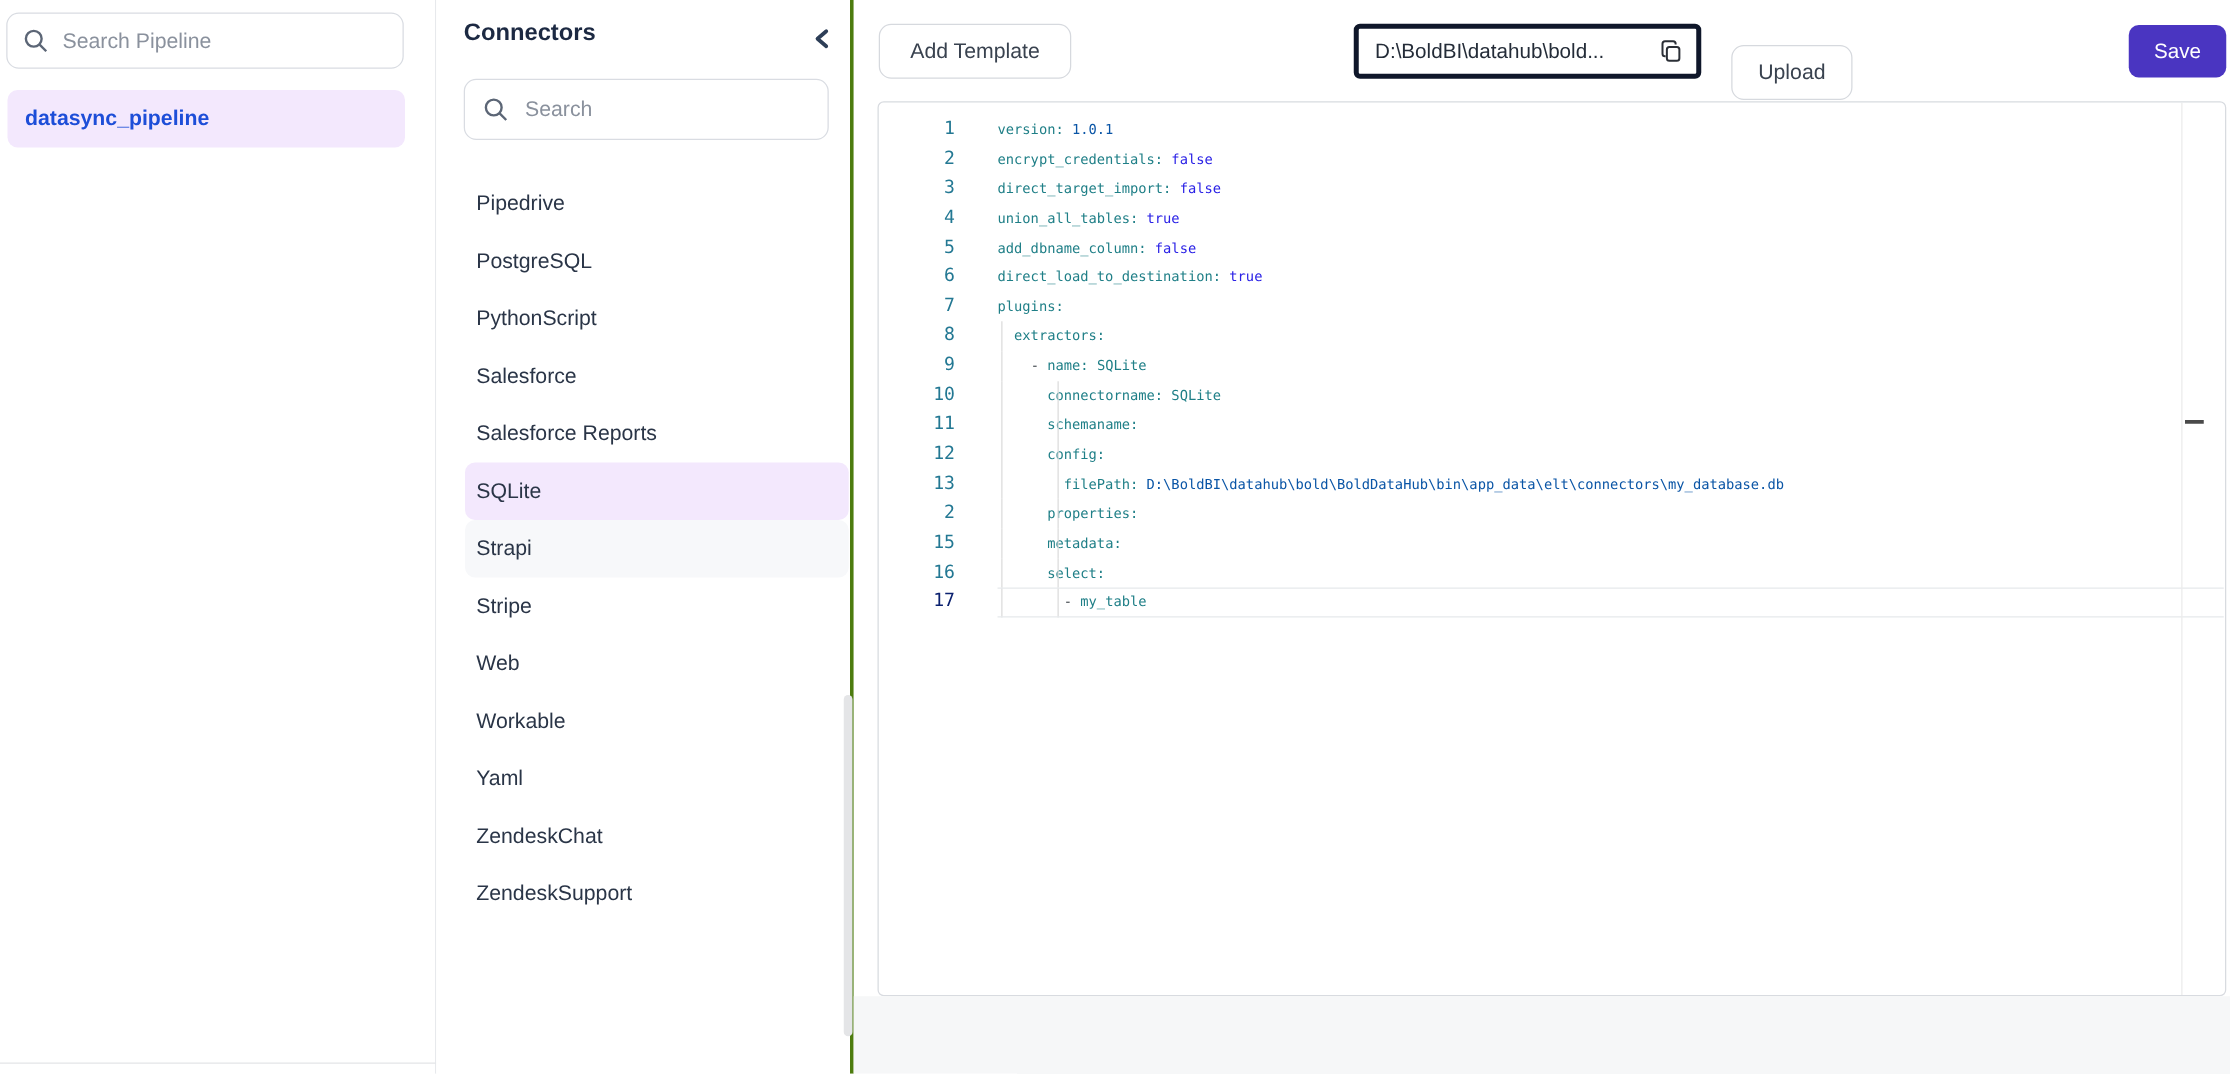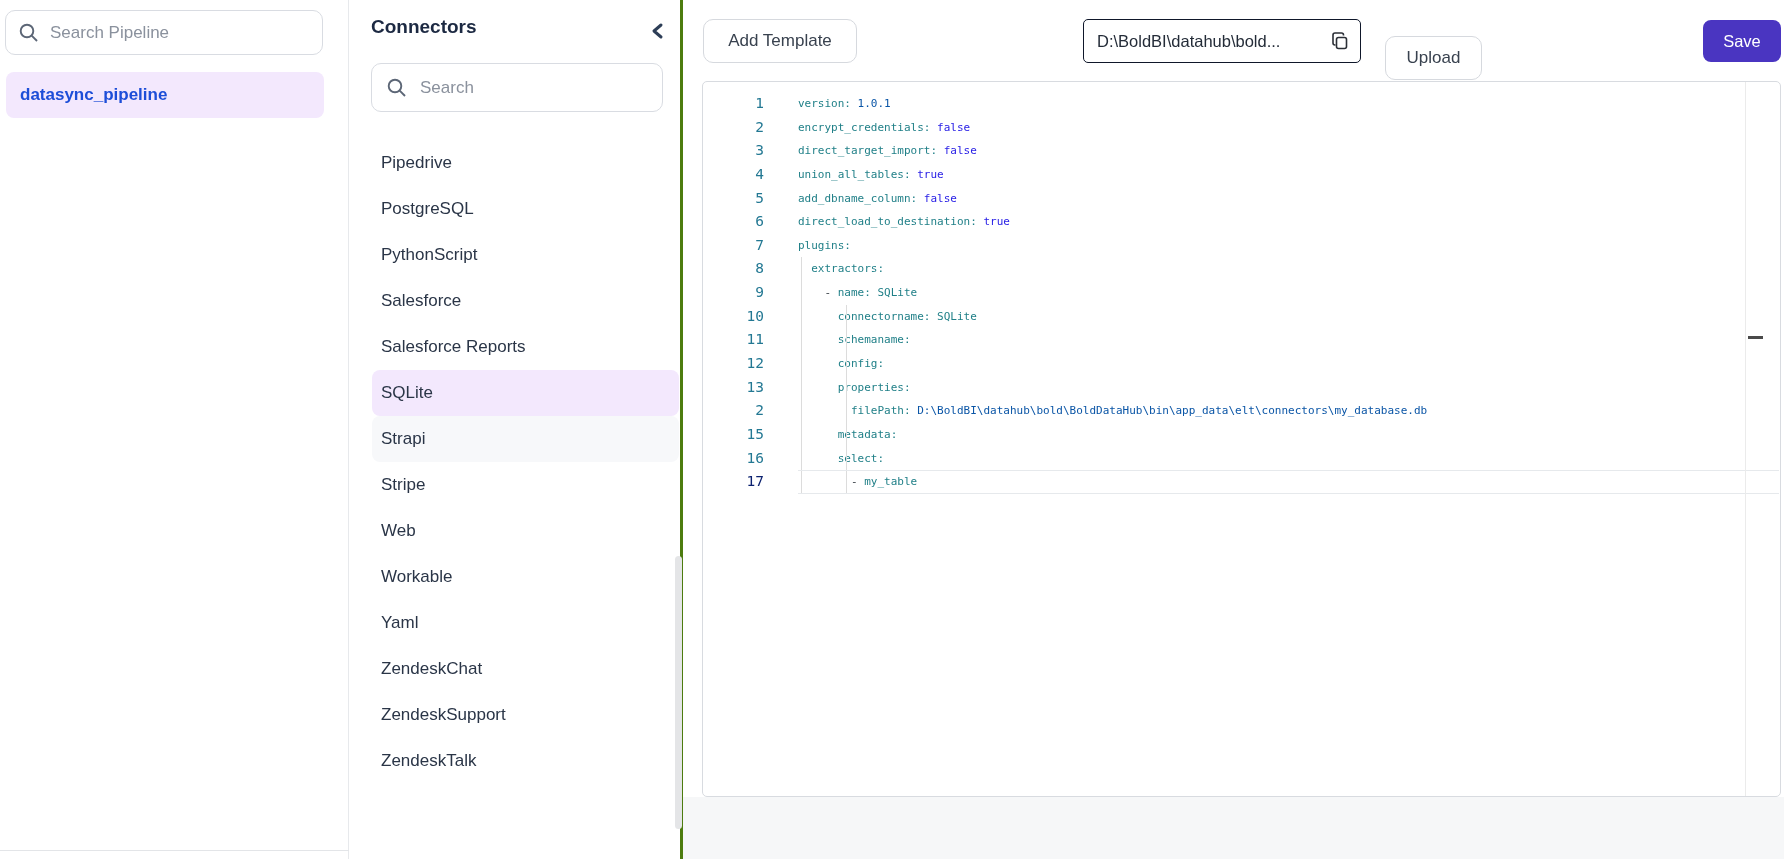--- a/index.html
+++ b/index.html
@@ -40,21 +40,21 @@
     background:#e4e5e7; border-radius:4px; }
 
   
   .main { position:absolute; left:683px; top:0; width:1101px; height:859px; background:#fff; }
   .btn { position:absolute; height:44px; border:1px solid #d6d9de; border-radius:10px;
     background:#fff; font-size:17px; color:#39424f; font-family:"Liberation Sans",sans-serif;
     cursor:pointer; }
   .btn-add { left:20px; top:19px; width:154px; }
   .btn-upload { left:702px; top:36px; width:97px; }
   .path-box { position:absolute; left:400px; top:19px; width:278px; height:44px;
-    border:1px solid #0f172a; border-radius:5px; background:#fff;
+    border:4px solid #0f172a; border-radius:5px; background:#fff;
     display:flex; align-items:center; padding:0 10px 0 13px; gap:8px; }
   .path-text { flex:1; font-size:16.5px; color:#242c38; white-space:nowrap; overflow:hidden; }
   .copy-btn { flex:0 0 auto; display:flex; cursor:pointer; }
   .btn-save { position:absolute; left:1020px; top:20px; width:78px; height:42px;
     background:var(--accent); color:#fff; border:none; border-radius:8px; font-size:16.5px;
     font-family:"Liberation Sans",sans-serif; cursor:pointer; }
 
   
   .editor { position:absolute; left:19px; top:81px; width:1079px; height:716px;
     border:1px solid #d8dbe0; border-radius:5px; background:#fff; overflow:hidden; }
@@ -121,21 +121,20 @@
         <div class="connector-item">Salesforce</div>
         <div class="connector-item">Salesforce Reports</div>
         <div class="connector-item selected">SQLite</div>
         <div class="connector-item hovered">Strapi</div>
         <div class="connector-item">Stripe</div>
         <div class="connector-item">Web</div>
         <div class="connector-item">Workable</div>
         <div class="connector-item">Yaml</div>
         <div class="connector-item">ZendeskChat</div>
         <div class="connector-item">ZendeskSupport</div>
-        <div class="connector-item">ZendeskTalk</div>
       </div>
     <div class="cn-scrollbar"></div>
   </aside>
 
   <main class="main">
     <button class="btn btn-add">Add Template</button>
 
     <div class="path-box">
       <span class="path-text">D:\BoldBI\datahub\bold...</span>
       <span class="copy-btn">
@@ -175,22 +174,22 @@
           <div class="code-line"><span class="tok-key">direct_target_import:</span><span> </span><span class="tok-bool">false</span></div>
           <div class="code-line"><span class="tok-key">union_all_tables:</span><span> </span><span class="tok-bool">true</span></div>
           <div class="code-line"><span class="tok-key">add_dbname_column:</span><span> </span><span class="tok-bool">false</span></div>
           <div class="code-line"><span class="tok-key">direct_load_to_destination:</span><span> </span><span class="tok-bool">true</span></div>
           <div class="code-line"><span class="tok-key">plugins:</span></div>
           <div class="code-line"><span class="guide" style="left: 3px;"></span><span>  </span><span class="tok-key">extractors:</span></div>
           <div class="code-line"><span class="guide" style="left: 3px;"></span><span>    </span><span class="tok-punct">- </span><span class="tok-key">name:</span><span> </span><span class="tok-val">SQLite</span></div>
           <div class="code-line"><span class="guide" style="left: 3px;"></span><span class="guide" style="left: 48.15px;"></span><span>      </span><span class="tok-key">connectorname:</span><span> </span><span class="tok-val">SQLite</span></div>
           <div class="code-line"><span class="guide" style="left: 3px;"></span><span class="guide" style="left: 48.15px;"></span><span>      </span><span class="tok-key">schemaname:</span></div>
           <div class="code-line"><span class="guide" style="left: 3px;"></span><span class="guide" style="left: 48.15px;"></span><span>      </span><span class="tok-key">config:</span></div>
+          <div class="code-line"><span class="guide" style="left: 3px;"></span><span class="guide" style="left: 48.15px;"></span><span>        </span><span class="tok-key">filePath:</span><span> </span><span class="tok-num">D:\BoldBI\datahub\bold\BoldDataHub\bin\app_data\elt\connectors\my_database.db</span></div>
           <div class="code-line"><span class="guide" style="left: 3px;"></span><span class="guide" style="left: 48.15px;"></span><span>      </span><span class="tok-key">properties:</span></div>
-          <div class="code-line"><span class="guide" style="left: 3px;"></span><span class="guide" style="left: 48.15px;"></span><span>        </span><span class="tok-key">filePath:</span><span> </span><span class="tok-num">D:\BoldBI\datahub\bold\BoldDataHub\bin\app_data\elt\connectors\my_database.db</span></div>
           <div class="code-line"><span class="guide" style="left: 3px;"></span><span class="guide" style="left: 48.15px;"></span><span>      </span><span class="tok-key">metadata:</span></div>
           <div class="code-line"><span class="guide" style="left: 3px;"></span><span class="guide" style="left: 48.15px;"></span><span>      </span><span class="tok-key">select:</span></div>
           <div class="code-line active"><span class="guide" style="left: 3px;"></span><span class="guide" style="left: 48.15px;"></span><span>        </span><span class="tok-punct">- </span><span class="tok-val">my_table</span></div>
         </div>
       <div class="ruler-line"></div>
       <div class="ruler-marker"></div>
     </div>
 
     <div class="editor-footer"></div>
   </main>

